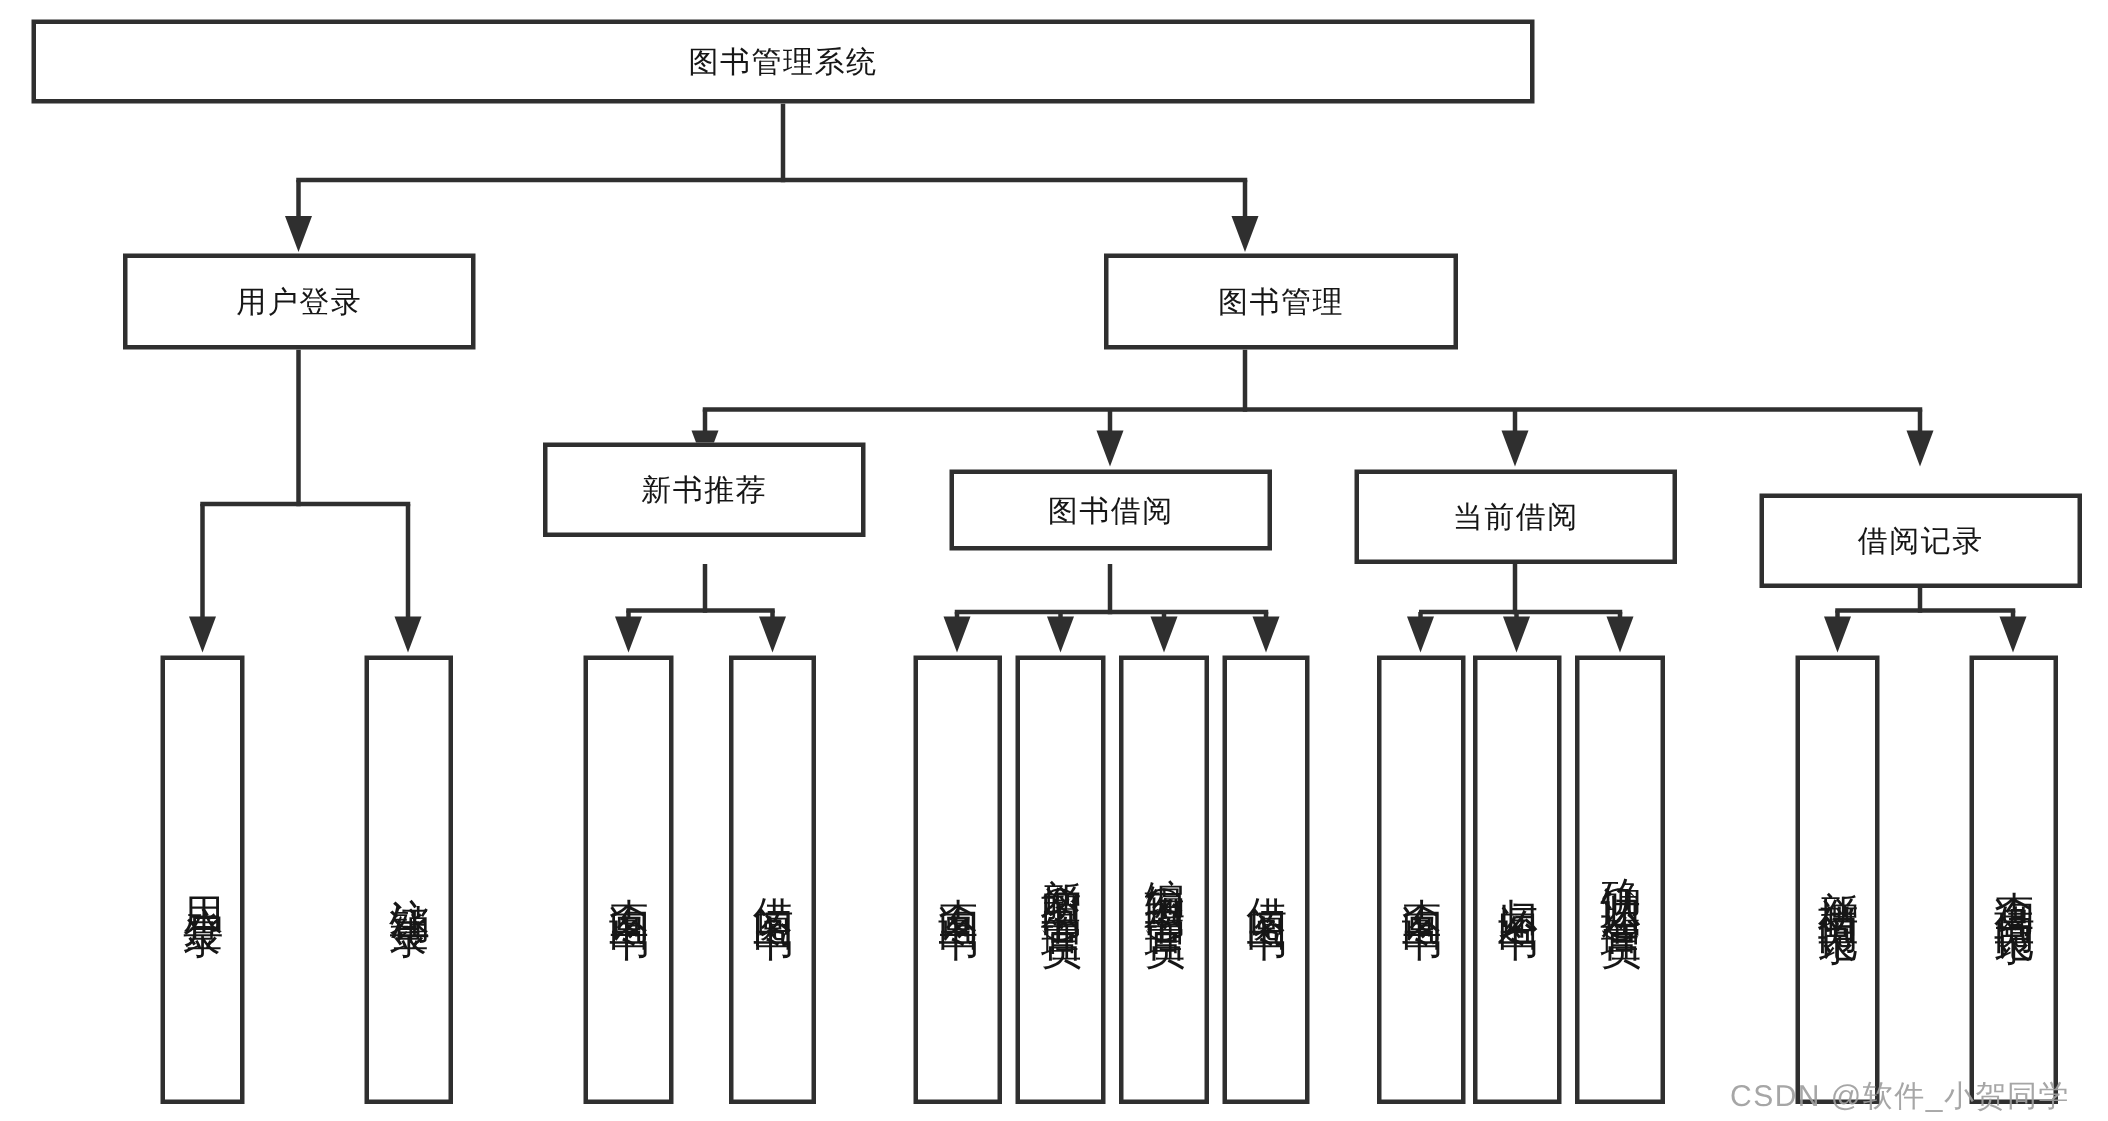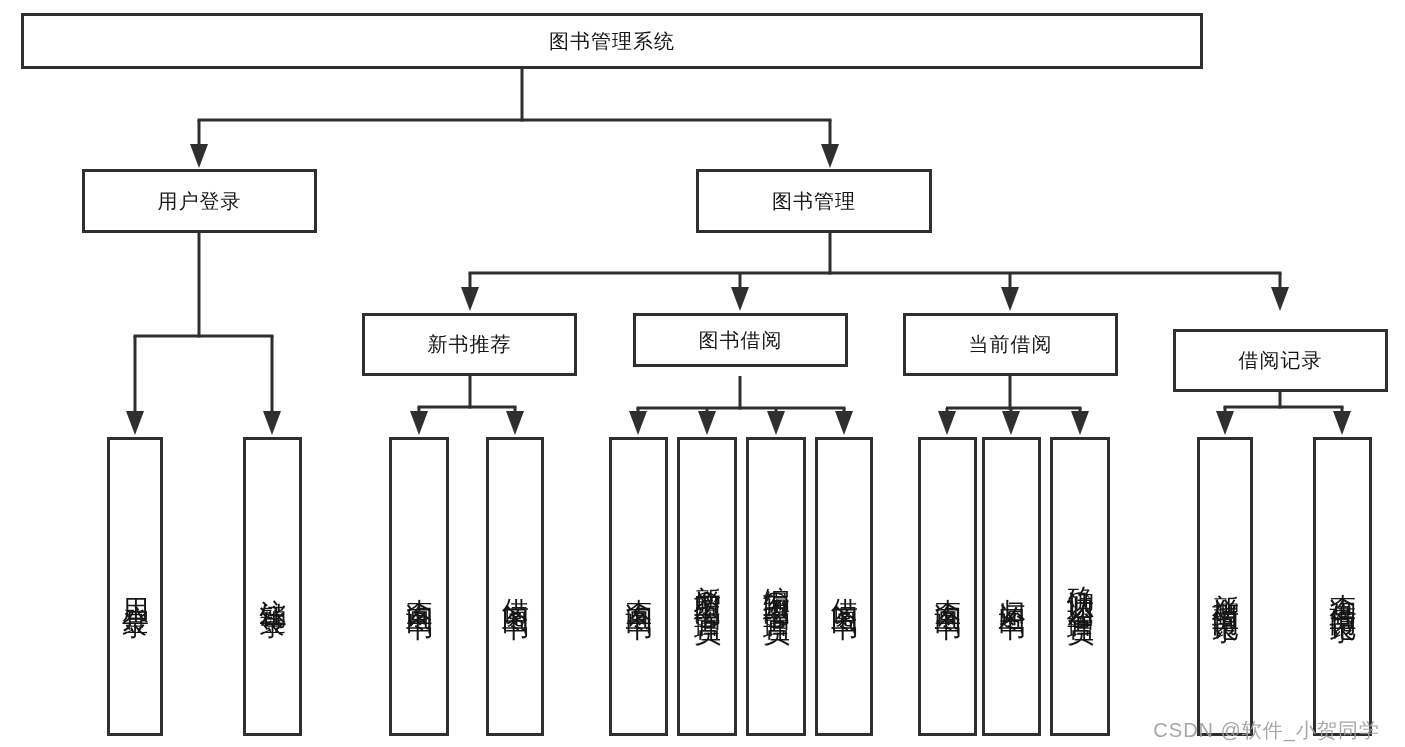--- a/index.html
+++ b/index.html
@@ -116,32 +116,32 @@
     <g stroke="#2f2f2f" stroke-width="3" fill="#2f2f2f">
       <line x1="1280" y1="376" x2="1280" y2="408.5"></line>
       <line x1="1223.5" y1="407" x2="1343.5" y2="407"></line>
       <line x1="1225" y1="407" x2="1225" y2="419"></line>
       <polygon points="1216,411 1234,411 1225,435" stroke="none"></polygon>
       <line x1="1342" y1="407" x2="1342" y2="419"></line>
       <polygon points="1333,411 1351,411 1342,435" stroke="none"></polygon>
     </g>
   </svg>
 
-  <div class="node h" style="left:21px; top:13px; width:1182px; height:56px;">
+  <div class="node h" style="left:21px; top:13px; width:1002px; height:56px;">
     <span>图书管理系统</span>
   </div>
 
   <div class="node h" style="left:82px; top:169px; width:235px; height:64px;">
     <span>用户登录</span>
   </div>
-  <div class="node h" style="left:696px; top:169px; width:236px; height:64px;">
+  <div class="node h" style="left:736px; top:169px; width:236px; height:64px;">
     <span>图书管理</span>
   </div>
 
-  <div class="node h" style="left:362px; top:313px; width:215px; height:63px;text-align:center;">
+  <div class="node h" style="left:362px; top:295px; width:215px; height:63px;text-align:center;">
     <span>新书推荐</span>
   </div>
   <div class="node h" style="left:633px; top:313px; width:215px; height:54px;">
     <span>图书借阅</span>
   </div>
   <div class="node h" style="left:903px; top:313px; width:215px; height:63px;">
     <span>当前借阅</span>
   </div>
   <div class="node h" style="left:1173px; top:313px; width:215px; height:63px;margin-top:16px;">
     <span>借阅记录</span>

